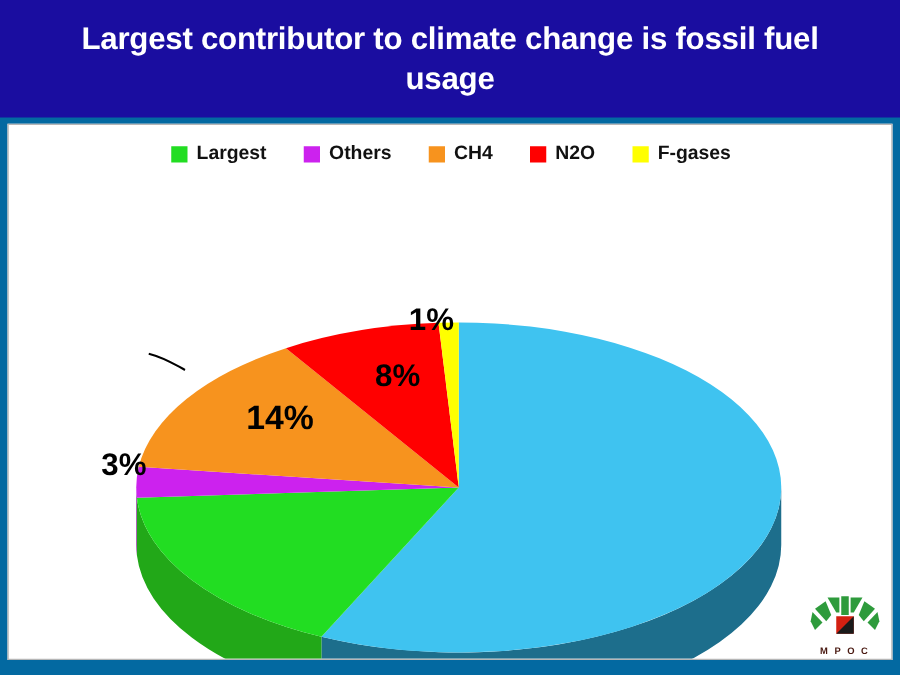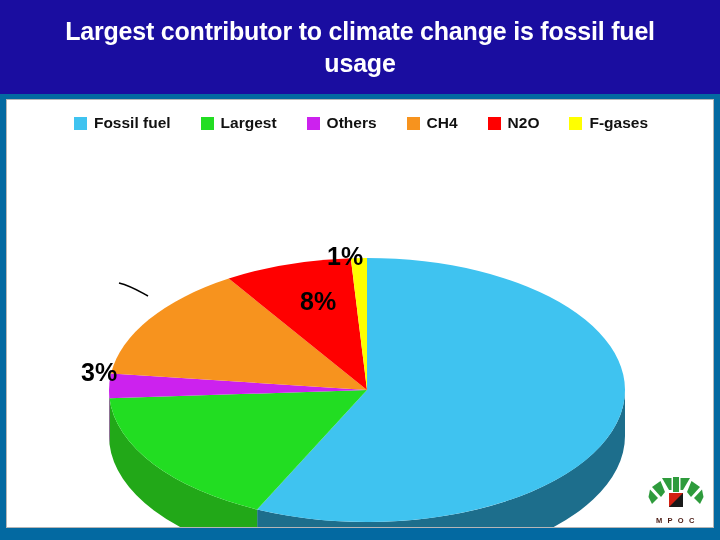--- a/index.html
+++ b/index.html
@@ -143,24 +143,20 @@
 
 <div id="slide">
 
   <div id="title-bar">
     <div id="title-text">Largest contributor to climate change is fossil fuel usage</div>
   </div>
 
   <div id="chart-frame">
 
     <div id="legend">
-      <div class="legend-item">
-        <span class="legend-swatch" style="background:#3FC3F0"></span>
-        <span class="legend-label">Fossil fuel</span>
-      </div>
       <div class="legend-item">
         <span class="legend-swatch" style="background:#22DD22"></span>
         <span class="legend-label">Largest</span>
       </div>
       <div class="legend-item">
         <span class="legend-swatch" style="background:#CC22EE"></span>
         <span class="legend-label">Others</span>
       </div>
       <div class="legend-item">
         <span class="legend-swatch" style="background:#F7931E"></span>
@@ -189,20 +185,21 @@
             <path d="M 360 290 L 102.50910406550594 298.28834857786933 A 258 132 0 0 1 104.03440706086471 273.45601316951183 Z" fill="#CC22EE"></path>
             <path d="M 360 290 L 104.03440706086471 273.45601316951183 A 258 132 0 0 1 221.75668689541894 178.54871383373398 Z" fill="#F7931E"></path>
             <path d="M 360 290 L 221.75668689541894 178.54871383373398 A 258 132 0 0 1 343.80004596143715 158.26047184746815 Z" fill="#FF0000"></path>
             <path d="M 360 290 L 343.80004596143715 158.26047184746815 A 258 132 0 0 1 359.99999999999994 158 Z" fill="#FFFF00"></path>
           </g>
         <path id="leader-line" d="M 112 183 C 124 186, 130 190, 141 196" fill="none" stroke="#000000" stroke-width="1.6"></path>
       </svg>
 
       <div class="pie-label" id="label-fgases">1%</div>
       <div class="pie-label" id="label-n2o">8%</div>
+      <div class="pie-label" id="label-ch4">14%</div>
       <div class="pie-label" id="label-others">3%</div>
     </div>
 
     <div id="mpoc-logo">
       <svg id="mpoc-mark" width="58" height="40" viewBox="0 0 58 40">
         <g fill="#2E9B3C">
           <polygon points="26,2 32,2 32,17 26,17"></polygon>
           <polygon points="33.5,3 43,3 36,15 33.5,15"></polygon>
           <polygon points="24.5,3 15,3 22,15 24.5,15"></polygon>
           <polygon points="44.5,6 53,12 44,22 40,17"></polygon>

